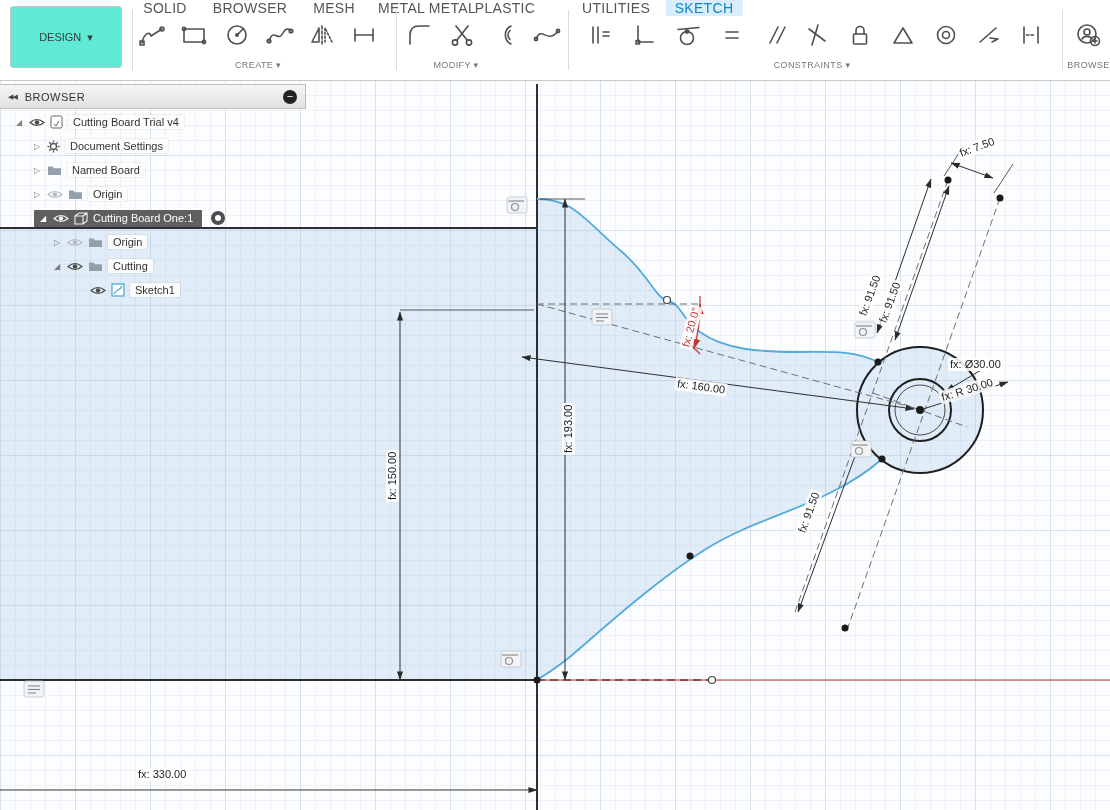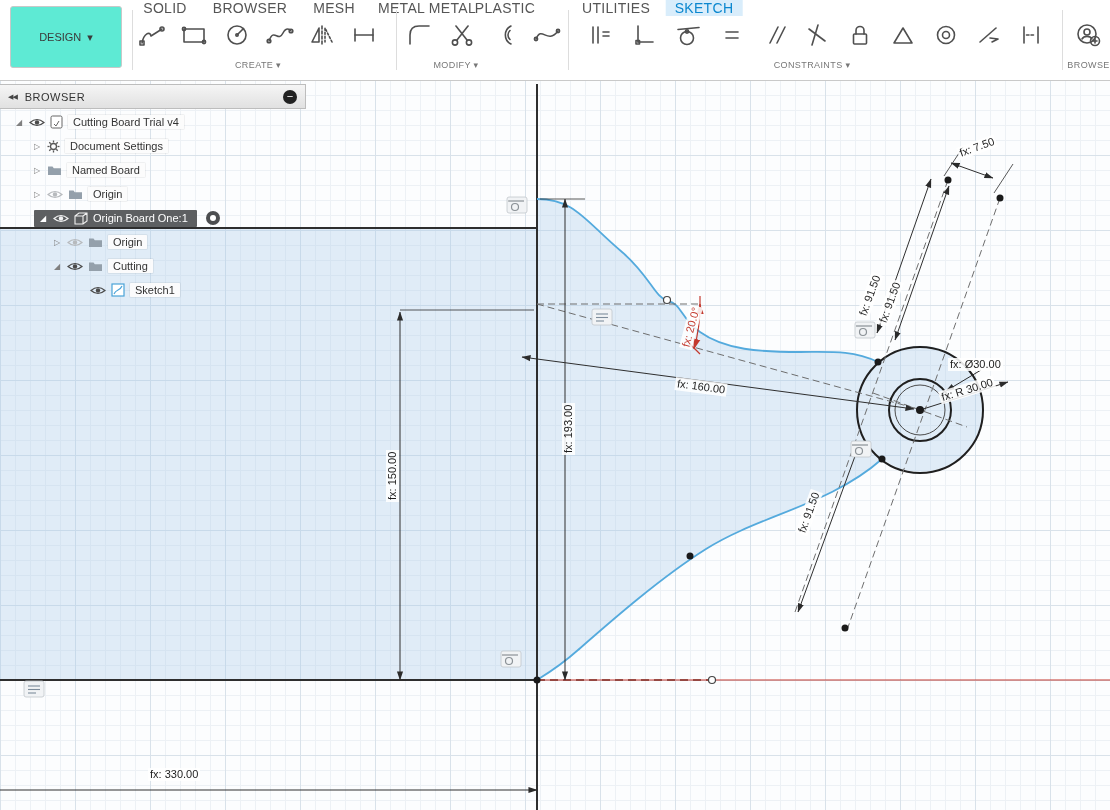--- a/index.html
+++ b/index.html
@@ -172,21 +172,21 @@
   <circle class="pt" cx="882" cy="459" r="3.5"></circle>
   <circle class="pt" cx="878" cy="362" r="3.5"></circle>
   <circle class="pt" cx="920" cy="410" r="4"></circle>
   <circle class="pt" cx="948" cy="180" r="3.5"></circle>
   <circle class="pt" cx="1000" cy="198" r="3.5"></circle>
   <circle class="pt" cx="845" cy="628" r="3.5"></circle>
   <circle class="hpt" cx="667" cy="300" r="3.5"></circle>
   <circle class="hpt" cx="712" cy="680" r="3.5"></circle>
 </svg>
 
-<div class="dlabel" style="left:148px;top:768px">fx: 330.00</div>
+<div class="dlabel" style="left:136px;top:768px">fx: 330.00</div>
 <div class="dlabel" style="left:386px;top:502px;transform:rotate(-90deg)">fx: 150.00</div>
 <div class="dlabel" style="left:562px;top:455px;transform:rotate(-90deg)">fx: 193.00</div>
 <div class="dlabel" style="left:676px;top:377px;transform:rotate(7.5deg)">fx: 160.00</div>
 <div class="dlabel" style="left:856px;top:315px;transform:rotate(-70deg)">fx: 91.50</div>
 <div class="dlabel" style="left:876px;top:322px;transform:rotate(-70deg)">fx: 91.50</div>
 <div class="dlabel" style="left:795px;top:532px;transform:rotate(-70deg)">fx: 91.50</div>
 <div class="dlabel" style="left:956px;top:148px;transform:rotate(-20deg)">fx: 7.50</div>
 <div class="dlabel" style="left:948px;top:358px">fx: Ø30.00</div>
 <div class="dlabel" style="left:938px;top:392px;transform:rotate(-17deg)">fx: R 30.00</div>
 <div class="dlabel red" style="left:679px;top:347px;transform:rotate(-75deg)">fx: 20.0°</div>
@@ -381,21 +381,21 @@
   <div class="brow" style="left:34px;top:123px">
     <span class="selchip">
       <span class="tri lit">◢</span>
       <svg class="eye lit" width="16" height="11" viewBox="0 0 16 11">
           <path d="M1 5.5 Q8 -0.5 15 5.5 Q8 11.5 1 5.5 Z"></path>
           <circle cx="8" cy="5.5" r="2.2"></circle>
         </svg>
       <svg class="cubeic" width="14" height="13" viewBox="0 0 14 13">
           <path d="M1 4 L5 1 H13 V9 L9 12 H1 Z M1 4 H9 M9 4 V12 M9 4 L13 1"></path>
         </svg>
-      <span>Origin Board One:1</span>
+      <span>Cutting Board One:1</span>
     </span>
     <span class="radio">
         <span class="radio-dot"></span>
       </span>
   </div>
 
   <div class="brow" style="left:52px;top:147px">
     <span class="tri">▷</span>
     <svg class="eye off" width="16" height="11" viewBox="0 0 16 11">
         <path d="M1 5.5 Q8 -0.5 15 5.5 Q8 11.5 1 5.5 Z"></path>

